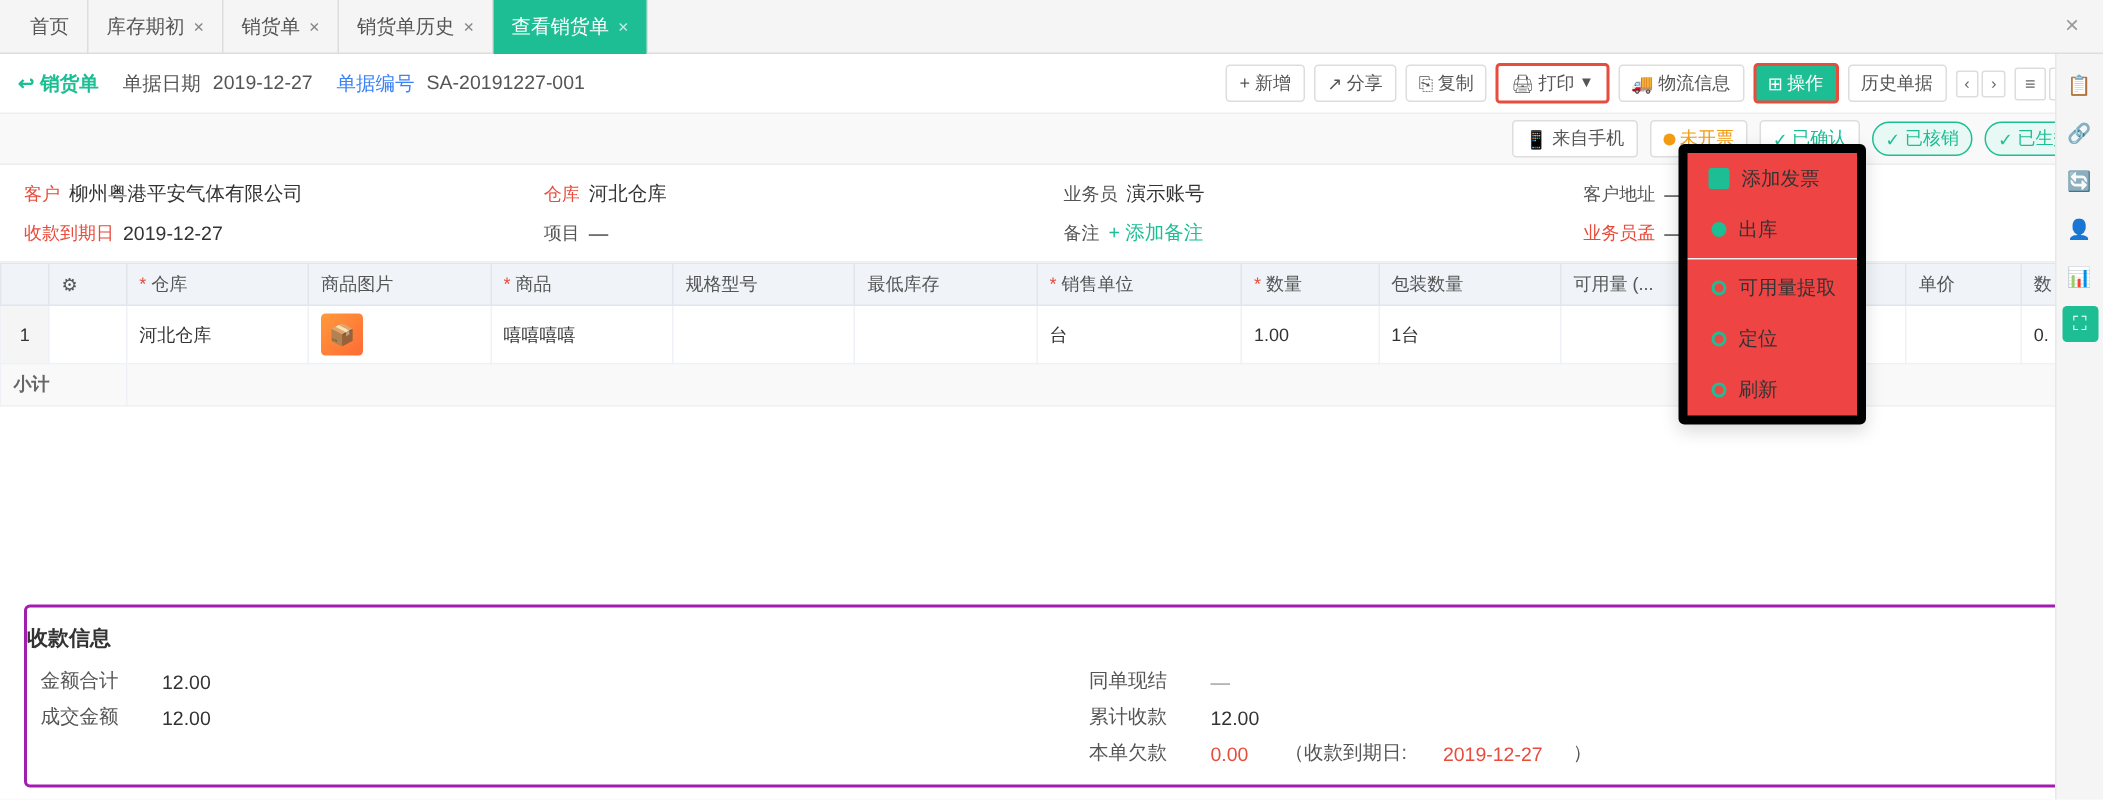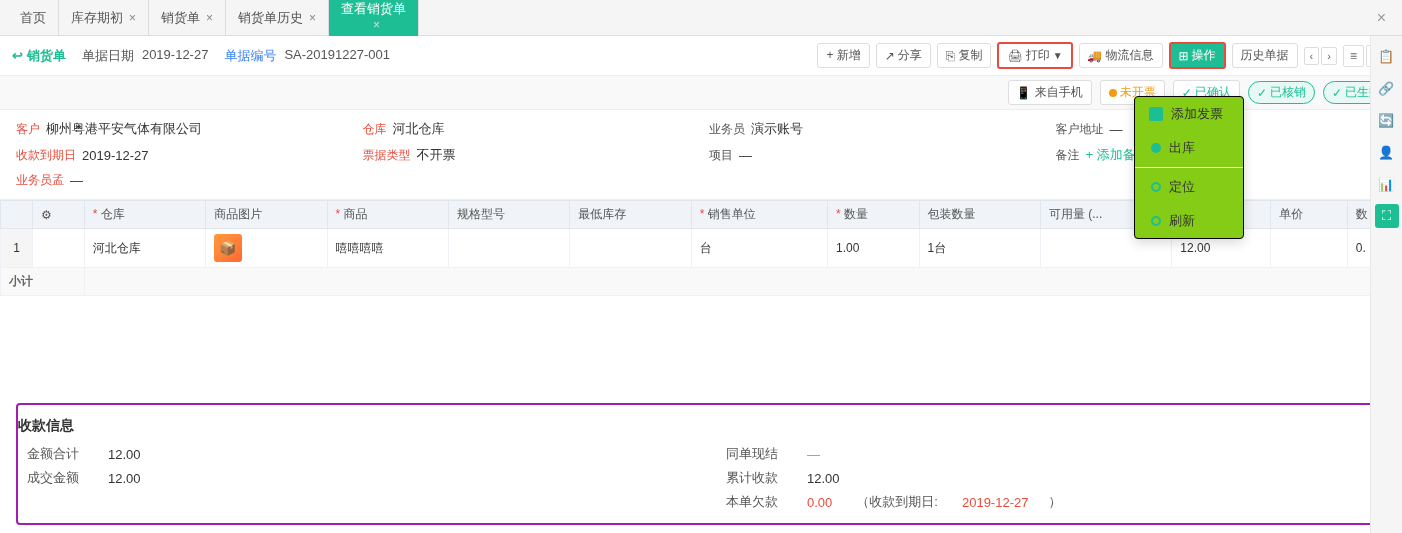--- a/index.html
+++ b/index.html
@@ -1,21 +1,21 @@
 <!DOCTYPE html>
 <html><head>
   <meta charset="utf-8">
   <style>
     * { box-sizing: border-box; margin: 0; padding: 0; }
     body { font-family: 'Microsoft YaHei', Arial, sans-serif; font-size: 13px; background: #f0f2f5; color: #333; width: 1402px; height: 533px; overflow: hidden; }
 
     
     .tab-bar { display: flex; align-items: center; background: #f5f5f5; border-bottom: 1px solid #ddd; height: 36px; padding: 0 8px; }
     .tab-item { display: flex; align-items: center; padding: 0 12px; height: 36px; cursor: pointer; font-size: 13px; color: #555; border-right: 1px solid #ddd; }
-    .tab-item.active { background: #1dbe94; color: #fff; flex-direction: column; }
+    .tab-item.active { background: #1dbe94; color: #fff; }
     .tab-close { margin-left: 6px; cursor: pointer; font-size: 12px; opacity: 0.7; }
     .tab-bar-right { margin-left: auto; }
     .close-btn { font-size: 16px; cursor: pointer; color: #999; padding: 4px 8px; }
 
     
     .main-content { background: #fff; height: calc(533px - 36px); display: flex; flex-direction: column; }
 
     
     .doc-header { display: flex; align-items: center; padding: 6px 12px; border-bottom: 1px solid #eee; background: #fff; gap: 16px; }
     .doc-type-icon { display: flex; align-items: center; gap: 4px; color: #1dbe94; font-size: 13px; font-weight: bold; }
@@ -53,21 +53,21 @@
     .bottom-section { padding: 12px 0; border: 2px solid #a21caf; margin: 8px 16px; border-radius: 4px; background: #fff; }
     .bottom-title { font-weight: bold; font-size: 14px; margin-bottom: 10px; }
     .bottom-grid { display: grid; grid-template-columns: 1fr 1fr; gap: 6px 32px; }
     .bottom-row { display: flex; align-items: center; gap: 20px; font-size: 13px; text-align: center; }
     .bottom-label { color: #555; width: 70px; }
     .bottom-value { color: #333; }
     .bottom-value.red { color: #e74c3c; }
     .bottom-value.muted { color: #999; }
 
     
-    .dropdown-menu { position: absolute; top: 96px; right: 158px; background: #84cc16; border: 1px solid #000000; border-radius: 4px; box-shadow: 0 4px 12px rgba(0,0,0,0.15); z-index: 100; min-width: 110px; overflow: hidden; }
+    .dropdown-menu { position: absolute; top: 96px; right: 158px; background: #ef4444; border: 6px solid #000000; border-radius: 4px; box-shadow: 0 4px 12px rgba(0,0,0,0.15); z-index: 100; min-width: 110px; overflow: hidden; }
     .dropdown-item { display: flex; align-items: center; gap: 8px; padding: 8px 14px; cursor: pointer; font-size: 13px; color: #333; }
     .dropdown-item .icon-sq { width: 14px; height: 14px; background: #1dbe94; border-radius: 2px; flex-shrink: 0; }
     .dropdown-item .icon-circle { width: 10px; height: 10px; border-radius: 50%; background: #1dbe94; flex-shrink: 0; margin-left: 2px; }
     .dropdown-item .icon-circle-outline { width: 10px; height: 10px; border-radius: 50%; border: 2px solid #1dbe94; flex-shrink: 0; margin-left: 2px; }
     .dropdown-divider { height: 1px; background: #eee; margin: 2px 0; }
 
     
     .print-highlight { border: 2px solid #e74c3c !important; border-radius: 3px; }
 
     
@@ -207,24 +207,20 @@
         <span class="form-label optional">业务员</span>
         <span class="form-value">演示账号</span>
       </div>
       <div class="form-row">
         <span class="form-label optional">客户地址</span>
         <span class="form-value">—</span>
       </div>
       <div class="form-row">
         <span class="form-label">收款到期日</span>
         <span class="form-value">2019-12-27</span>
-      </div>
-      <div class="form-row">
-        <span class="form-label">票据类型</span>
-        <span class="form-value">不开票</span>
       </div>
       <div class="form-row">
         <span class="form-label optional">项目</span>
         <span class="form-value">—</span>
       </div>
       <div class="form-row">
         <span class="form-label optional">备注</span>
         <span class="form-value" style="color:#1dbe94; cursor:pointer;">+ 添加备注</span>
       </div>
       <div class="form-row">
@@ -324,20 +320,24 @@
       <span class="icon-sq"></span>
       <span>添加发票</span>
     </div>
     <div class="dropdown-item">
       <span class="icon-circle"></span>
       <span>出库</span>
     </div>
     <div class="dropdown-divider"></div>
     <div class="dropdown-item">
       <span class="icon-circle-outline"></span>
+      <span>可用量提取</span>
+    </div>
+    <div class="dropdown-item">
+      <span class="icon-circle-outline"></span>
       <span>定位</span>
     </div>
     <div class="dropdown-item">
       <span class="icon-circle-outline"></span>
       <span>刷新</span>
     </div>
   </div>
 
   <div class="side-icons">
     <div class="side-icon">

